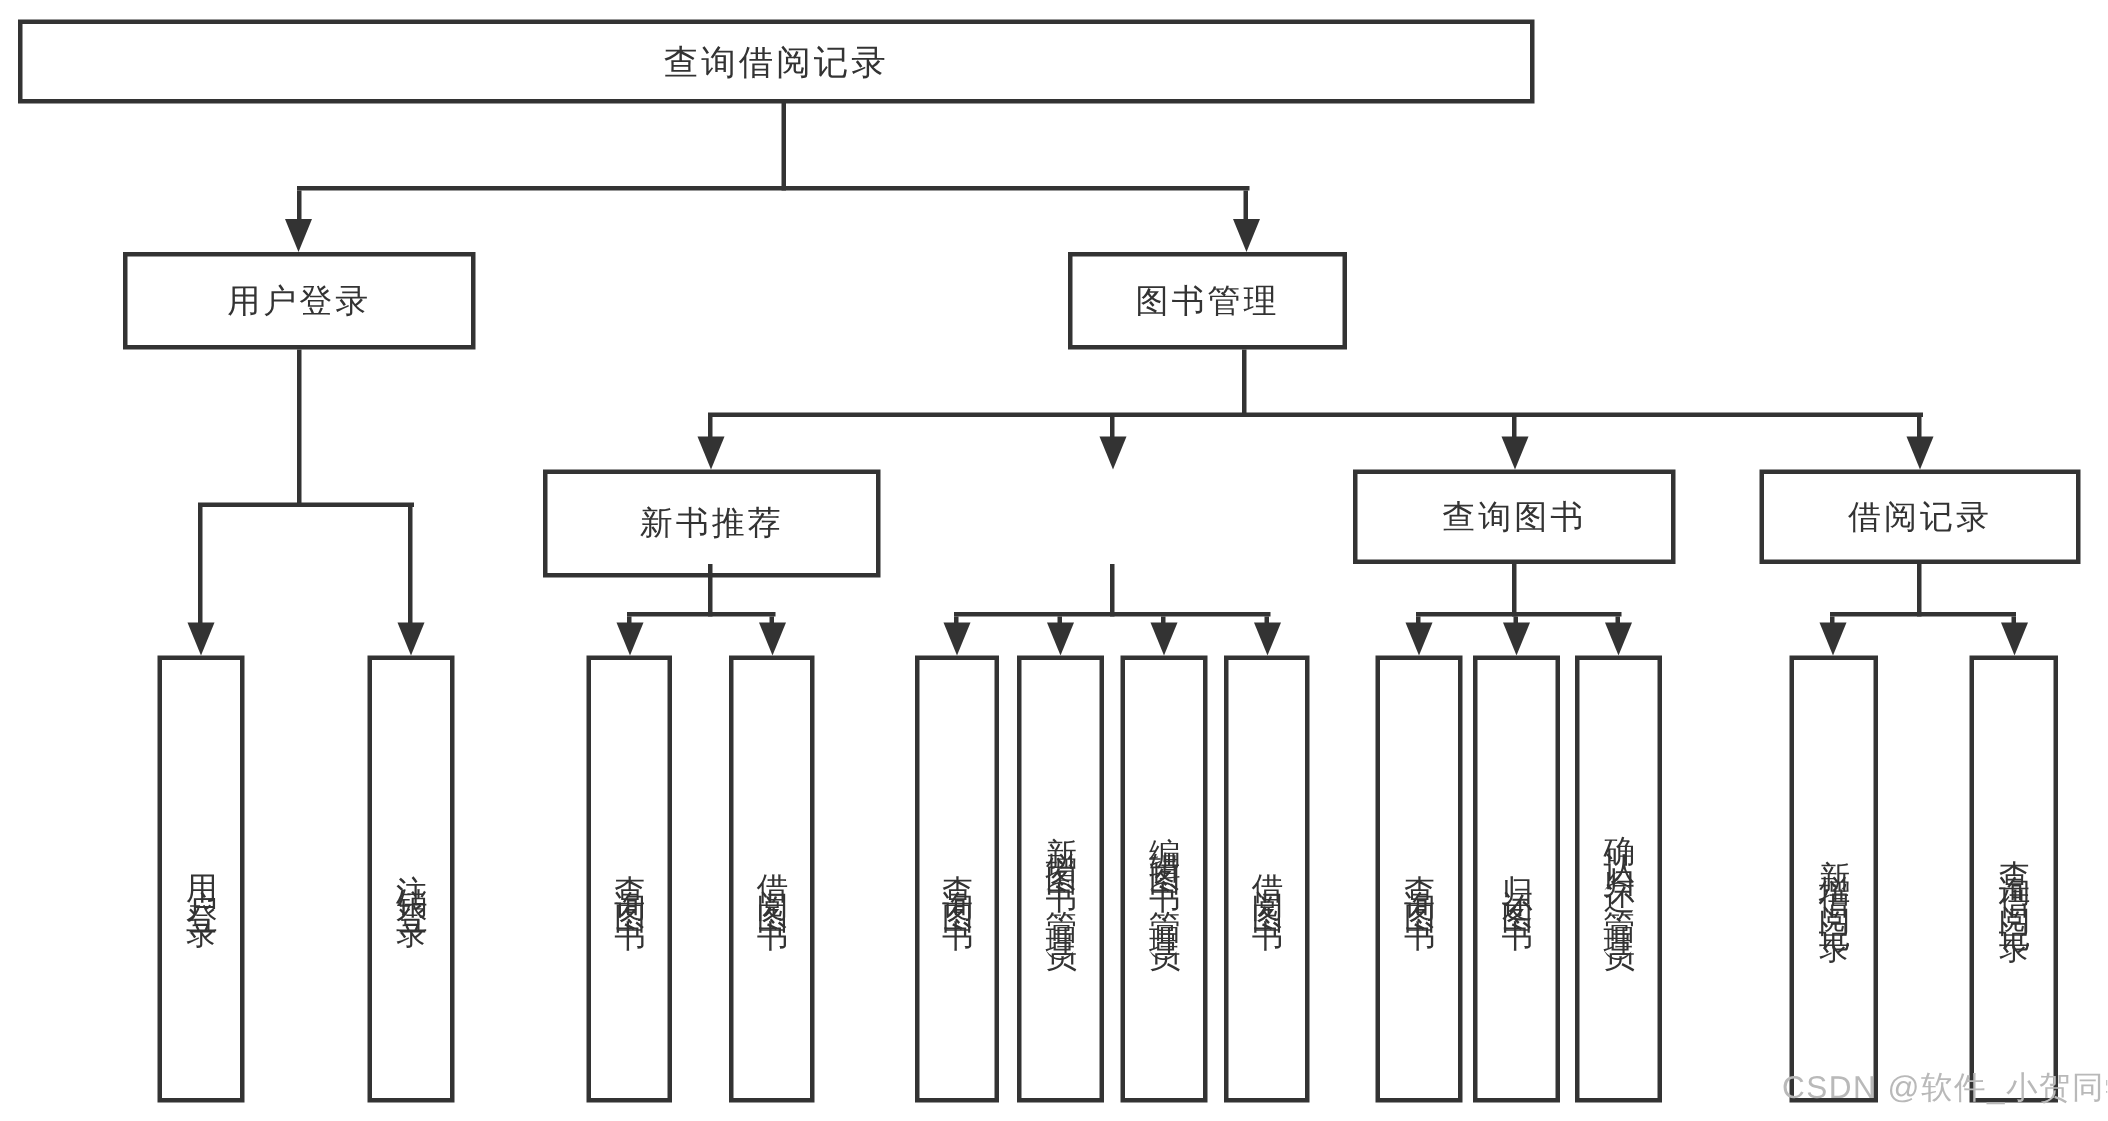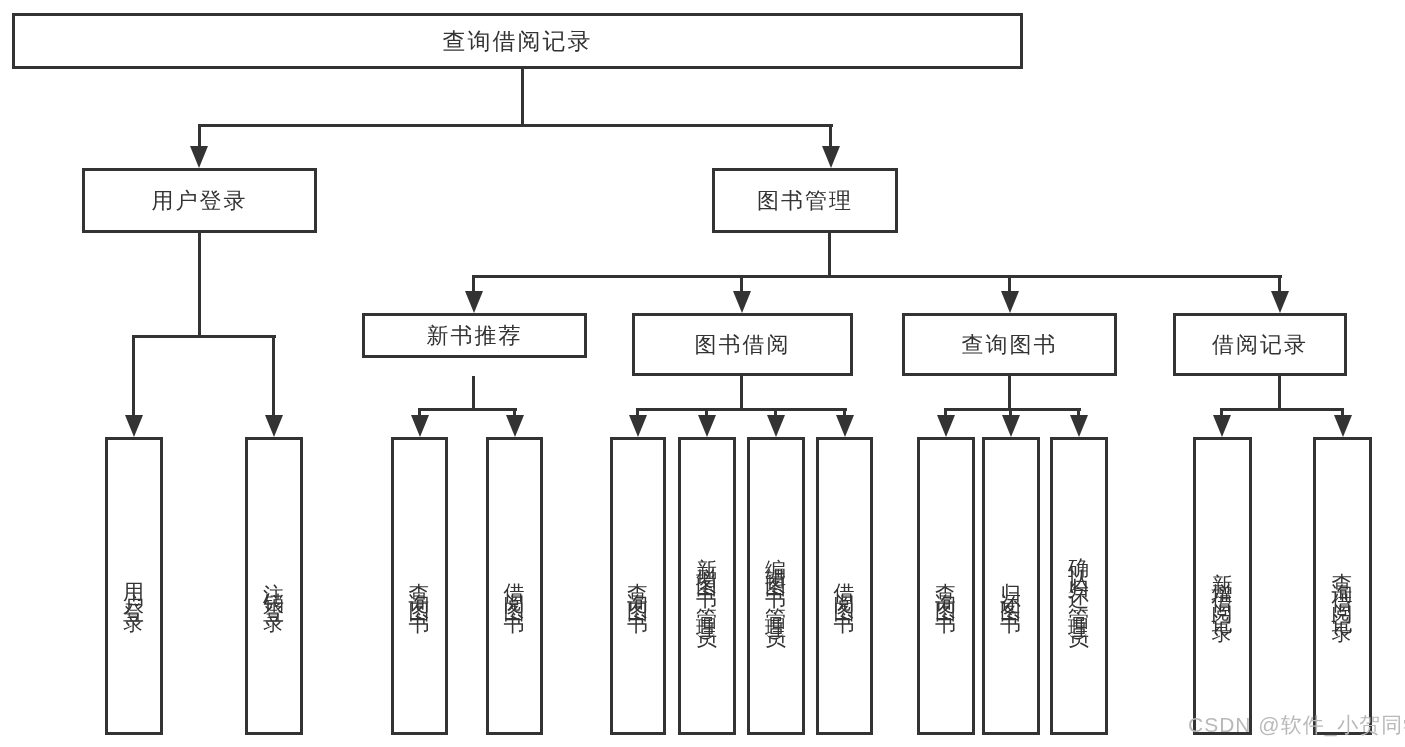--- a/index.html
+++ b/index.html
@@ -63,30 +63,27 @@
     <span class="hlabel root-label">查询借阅记录</span>
   </div>
 
   <div class="box" style="left:82px;top:168px;width:235px;height:65px">
     <span class="hlabel">用户登录</span>
   </div>
   <div class="box" style="left:712px;top:168px;width:186px;height:65px">
     <span class="hlabel">图书管理</span>
   </div>
 
-  <div class="box" style="left:362px;top:313px;width:225px;height:45px">
+  <div class="box" style="left:362px;top:313px;width:225px;height:72px">
     <span class="hlabel">新书推荐</span>
-  </div>
-  <div class="box" style="left:632px;top:313px;width:221px;height:63px">
-    <span class="hlabel">图书借阅</span>
   </div>
   <div class="box" style="left:902px;top:313px;width:215px;height:63px">
     <span class="hlabel">查询图书</span>
   </div>
-  <div class="box" style="left:1173px;top:313px;width:174px;height:63px">
+  <div class="box" style="left:1173px;top:313px;width:214px;height:63px">
     <span class="hlabel">借阅记录</span>
   </div>
 
   <div class="box" style="left:105px;top:437px;width:58px;height:298px">
     <span class="vtext">用户登录</span>
   </div>
   <div class="box" style="left:245px;top:437px;width:58px;height:298px">
     <span class="vtext">注销登录</span>
   </div>
 

